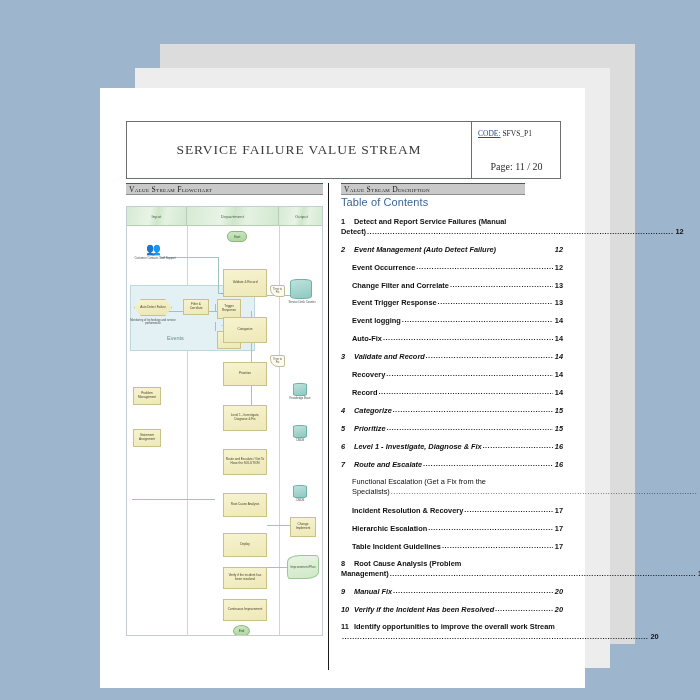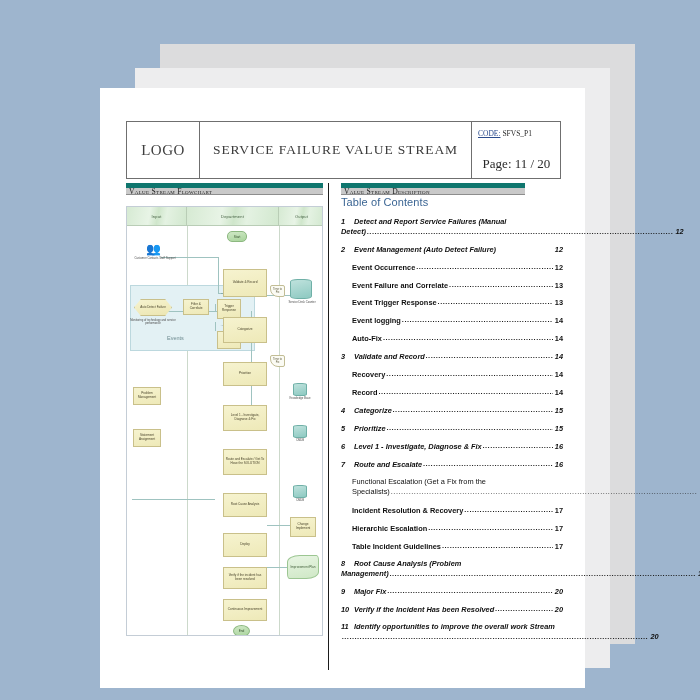--- a/index.html
+++ b/index.html
@@ -34,26 +34,26 @@
     display:flex;align-items:center;justify-content:center;
     font-family:"Liberation Serif",serif;font-size:13.5px;color:#3b3b3b;
     letter-spacing:.9px;text-align:center;
   }
   .hdr-meta{
     width:88px;display:flex;flex-direction:column;
     justify-content:space-between;padding:7px 5px 6px 6px;box-sizing:border-box;gap:12px;
   }
   .hdr-code{font-family:"Liberation Serif",serif;font-size:7.5px;color:#2a2a2a;white-space:nowrap;}
   .hdr-code .lk{color:#2a4b8d;text-decoration:underline;}
-  .hdr-page{font-family:"Liberation Serif",serif;font-size:13px;color:#2a2a2a;text-align:center;}
+  .hdr-page{font-family:"Liberation Serif",serif;font-size:10px;color:#2a2a2a;text-align:center;}
 
   
   .band{
     position:absolute;top:95px;height:12px;background:#c9c9c9;
-    border-top:5px solid #0f766e;border-bottom:1px solid #8d8d8d;
+    border-top:1px solid #0f766e;border-bottom:1px solid #8d8d8d;
     display:flex;align-items:center;box-sizing:border-box;
   }
   .band span{
     font-family:"Liberation Serif",serif;font-size:7.6px;color:#1d1d1d;
     font-variant:small-caps;letter-spacing:.3px;padding-left:3px;
   }
   .band-left{left:26px;width:197px;}
   .band-right{left:241px;width:184px;}
 
   
@@ -119,37 +119,36 @@
   .row{display:flex;align-items:flex-end;font-size:7.4px;color:#101010;
        margin-bottom:7.2px;line-height:1.32;}
   .row.l1{font-weight:bold;font-style:italic;}
   .row.l2{font-weight:bold;padding-left:11px;}
   .num{min-width:13px;flex:none;}
   .ttl{white-space:nowrap;}
   .dots{flex:1;overflow:hidden;white-space:nowrap;letter-spacing:.5px;
         margin:0 1px 1px 1px;color:#1a1a1a;}
   .pg{flex:none;padding-left:1px;}
   .wrap{display:block;margin-bottom:7.2px;font-size:7.4px;color:#101010;line-height:1.38;}
-  .wrap.l1{font-weight:bold;font-style:italic;}
+  .wrap.l1{font-weight:bold;}
   .wrap.l2{font-weight:normal;padding-left:11px;}
   .wrap .num{display:inline-block;min-width:13px;}
 </style>
 </head>
 <body>
 
 <div class="stage">
 
   <div class="sheet sheet-back"></div>
   <div class="sheet sheet-mid"></div>
   <div class="sheet sheet-front"></div>
 
   <div class="doc">
 
     <div class="hdr">
-      <div class="hdr-logo">LOGO</div>
       <div class="hdr-title">SERVICE FAILURE VALUE STREAM</div>
       <div class="hdr-meta">
         <div class="hdr-code"><span class="lk">CODE:</span> <span>SFVS_P1</span></div>
         <div class="hdr-page">Page: 11 / 20</div>
       </div>
     </div>
 
     <div class="band band-left">
       <span>Value Stream Flowchart</span>
     </div>
@@ -255,21 +254,21 @@
             <span class="ttl">Event Management (Auto Detect Failure)</span>
             <span class="dots"></span>
             <span class="pg">12</span>
           </div>
           <div class="row l2">
             <span class="ttl">Event Occurrence</span>
             <span class="dots">........................................................................................................................</span>
             <span class="pg">12</span>
           </div>
           <div class="row l2">
-            <span class="ttl">Event Failure and Correlate </span>
+            <span class="ttl">Change Filter and Correlate </span>
             <span class="dots">........................................................................................................................</span>
             <span class="pg">13</span>
           </div>
           <div class="row l2">
             <span class="ttl">Event Trigger Response</span>
             <span class="dots">........................................................................................................................</span>
             <span class="pg">13</span>
           </div>
           <div class="row l2">
             <span class="ttl">Event logging </span>
@@ -333,21 +332,21 @@
             <span class="pg">17</span>
           </div>
           <div class="row l2">
             <span class="ttl">Table Incident Guidelines</span>
             <span class="dots">........................................................................................................................</span>
             <span class="pg">17</span>
           </div>
           <div class="wrap l1"><span class="num">8</span><span>Root Cause Analysis (Problem Management)</span><span class="dots">........................................................................................................................</span><span class="pg">17</span></div>
           <div class="row l1">
             <span class="num">9</span>
-            <span class="ttl">Major Fix </span>
+            <span class="ttl">Manual Fix </span>
             <span class="dots">........................................................................................................................</span>
             <span class="pg">20</span>
           </div>
           <div class="row l1">
             <span class="num">10</span>
             <span class="ttl">Verify if the Incident Has been Resolved</span>
             <span class="dots">........................................................................................................................</span>
             <span class="pg">20</span>
           </div>
           <div class="wrap l1"><span class="num">11</span><span>Identify opportunities to improve the overall work Stream </span><span class="dots">........................................................................................................................</span><span class="pg">20</span></div>

